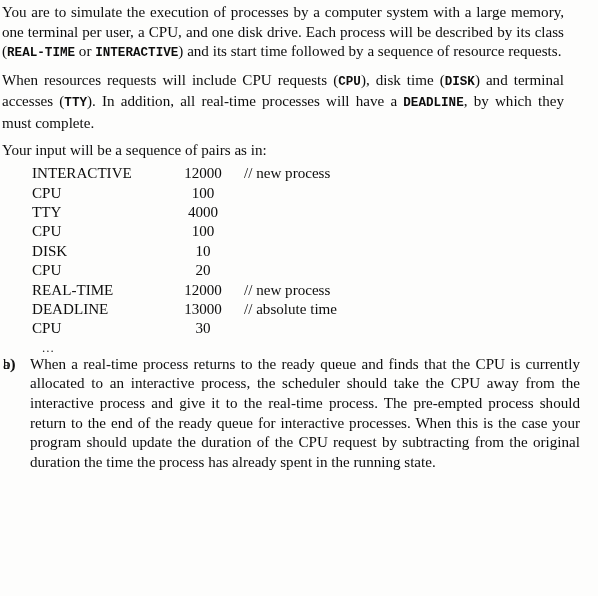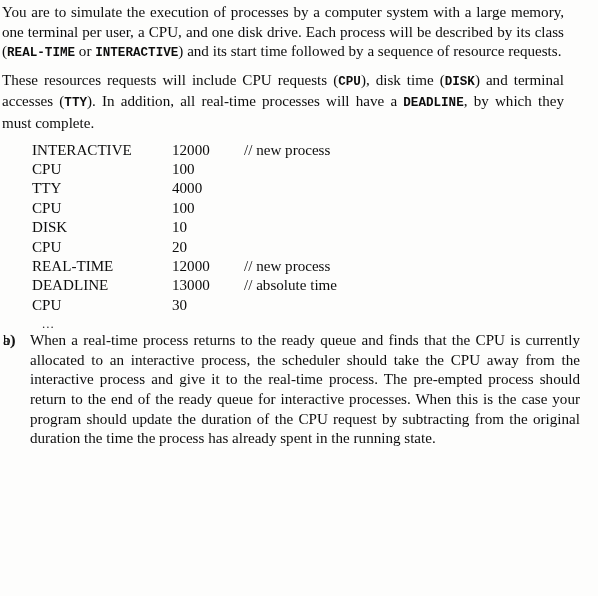--- a/index.html
+++ b/index.html
@@ -50,21 +50,21 @@
     padding: 0;
     vertical-align: baseline;
     white-space: pre;
   }
   .listing td.kw {
     padding-left: 30px;
     text-align: left;
     width: 140px;
   }
   .listing td.num {
-    text-align: left;
+    text-align: center;
     width: 62px;
     padding-right: 0;
   }
   .listing td.cmt {
     text-align: left;
     padding-left: 10px;
   }
   .ellipsis {
     margin: 0 0 1px 0;
     padding-left: 40px;
@@ -99,22 +99,23 @@
     text-align: left;
   }
 </style>
 </head>
 <body>
 
 <div class="page">
 
   <p class="para"><span>You are to simulate the execution of processes by a computer system with a large memory, one terminal per user, a CPU, and one disk drive. Each process will be described by its class (</span><span class="code">REAL-TIME</span><span> or </span><span class="code">INTERACTIVE</span><span>) and its start time followed by a sequence of resource requests.</span></p>
 
-  <p class="para"><span>These resources requests will include CPU requests (</span><span class="code">CPU</span><span>), disk time (</span><span class="code">DISK</span><span>) and terminal accesses (</span><span class="code">TTY</span><span>).  In addition, all real-time processes will have a </span><span class="code">DEADLINE</span><span>, by which they must complete.</span></p>
+  <p class="para"><span>When resources requests will include CPU requests (</span><span class="code">CPU</span><span>), disk time (</span><span class="code">DISK</span><span>) and terminal accesses (</span><span class="code">TTY</span><span>).  In addition, all real-time processes will have a </span><span class="code">DEADLINE</span><span>, by which they must complete.</span></p>
 
+  <p class="para nojust tight">Your input will be a sequence of pairs as in:</p>
 
   <table class="listing">
     <tbody>
       <tr>
         <td class="kw">INTERACTIVE</td>
         <td class="num">12000</td>
         <td class="cmt">// new process</td>
       </tr>
       <tr>
         <td class="kw">CPU</td>

